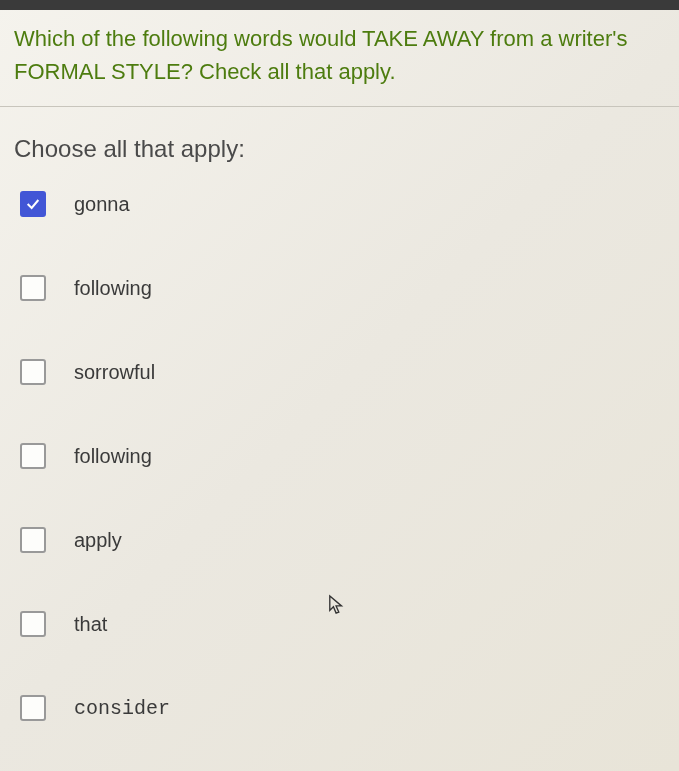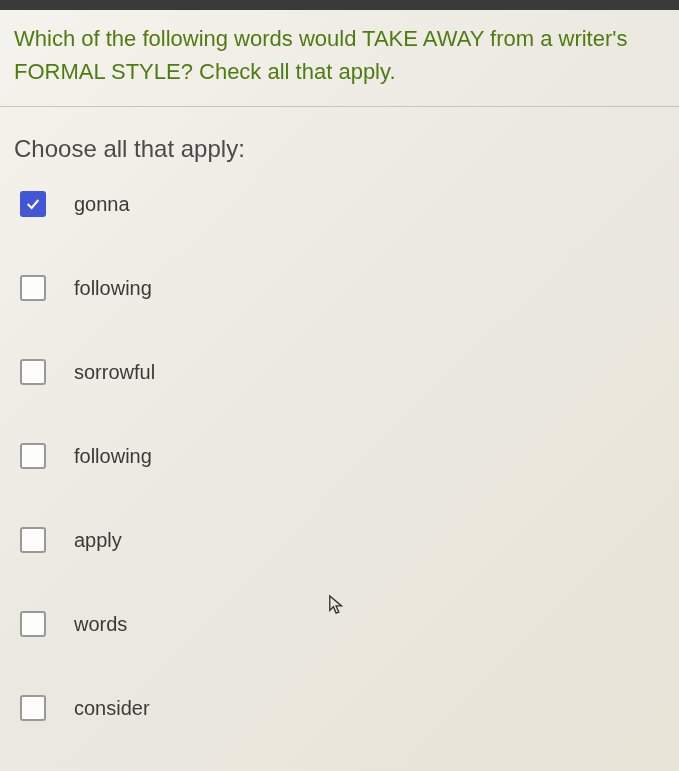--- a/index.html
+++ b/index.html
@@ -39,20 +39,21 @@
       margin-bottom: 28px;
     }
     .option-row {
       display: flex;
       align-items: center;
       margin-bottom: 58px;
       padding-left: 6px;
     }
     .option-row:last-child {
       margin-bottom: 0;
+      font-family: Liberation Mono, monospace;
     }
     .checkbox {
       width: 26px;
       height: 26px;
       border: 2px solid #999;
       background: #fdfdfb;
       border-radius: 3px;
       display: flex;
       align-items: center;
       justify-content: center;
@@ -120,21 +121,21 @@
     <span class="option-label">following</span>
   </div>
 
   <div class="option-row">
     <div class="checkbox"></div>
     <span class="option-label">apply</span>
   </div>
 
   <div class="option-row">
     <div class="checkbox"></div>
-    <span class="option-label">words</span>
+    <span class="option-label">that</span>
   </div>
 
   <div class="option-row">
     <div class="checkbox"></div>
     <span class="option-label">consider</span>
   </div>
 </div>
 
 <svg class="cursor" viewBox="0 0 20 24">
   <path d="M2 2 L2 18 L6 14 L9 21 L12 20 L9 13 L15 13 Z" fill="none" stroke="#333" stroke-width="1.5"></path>

